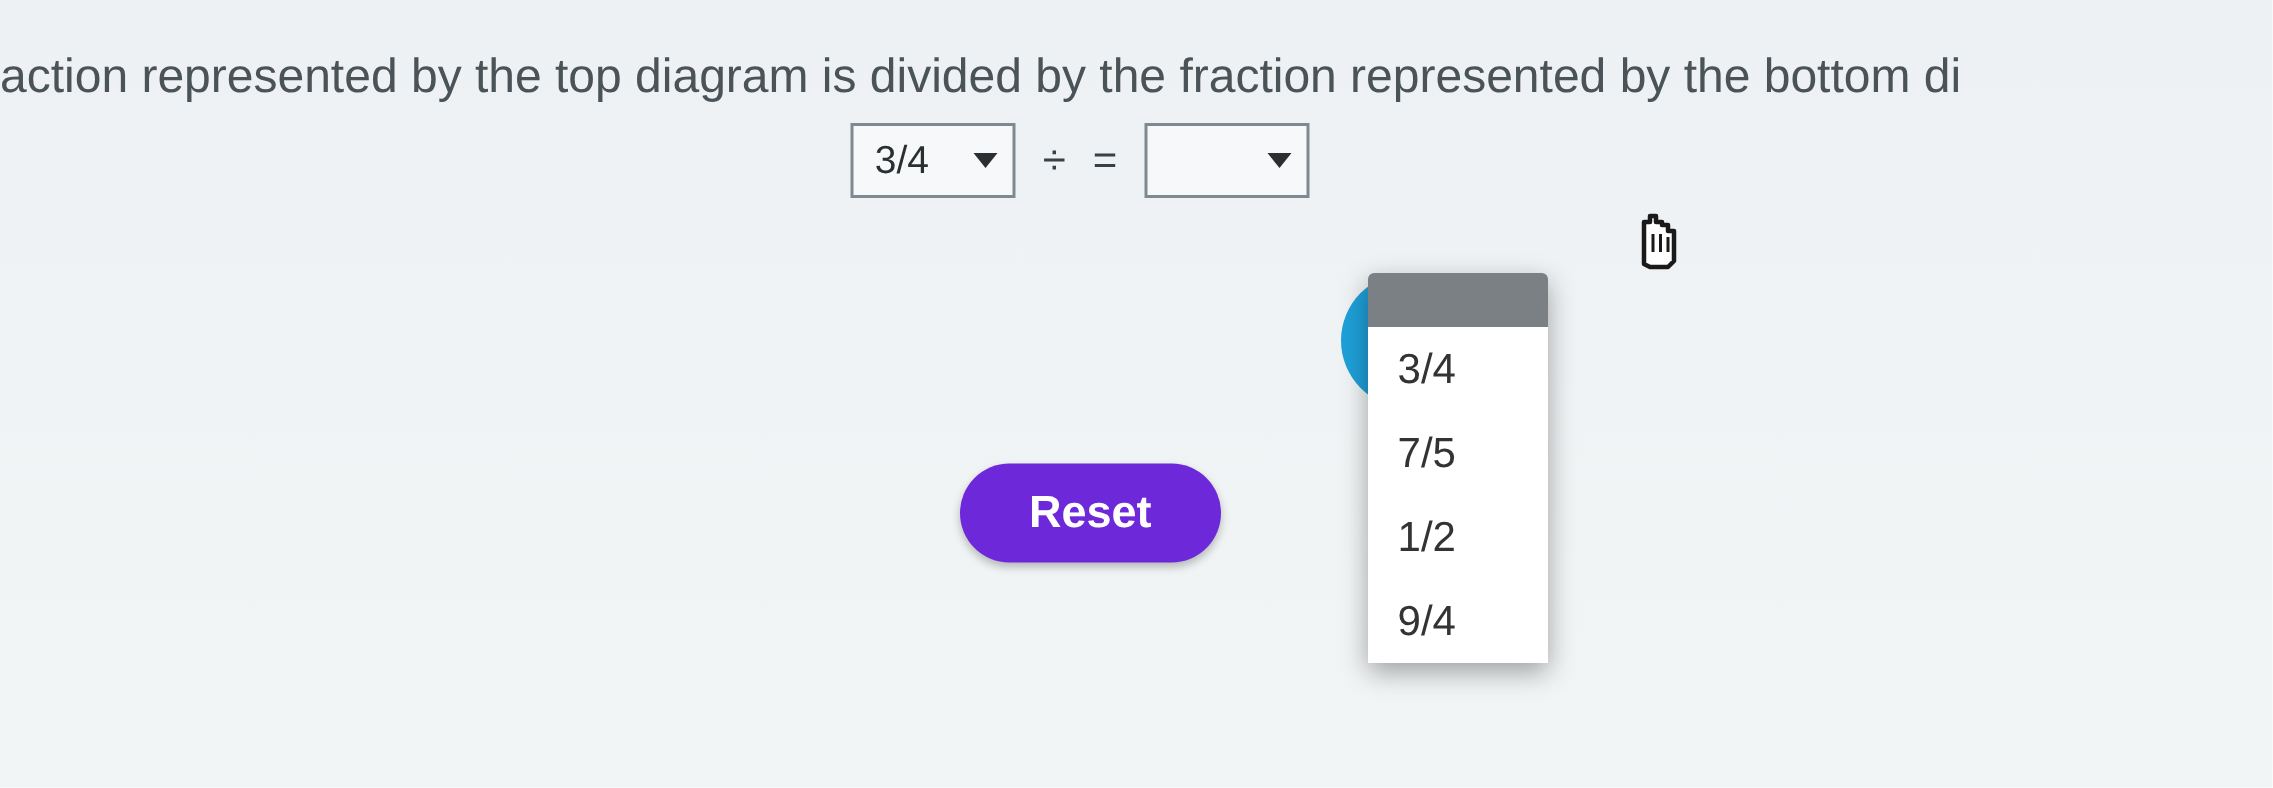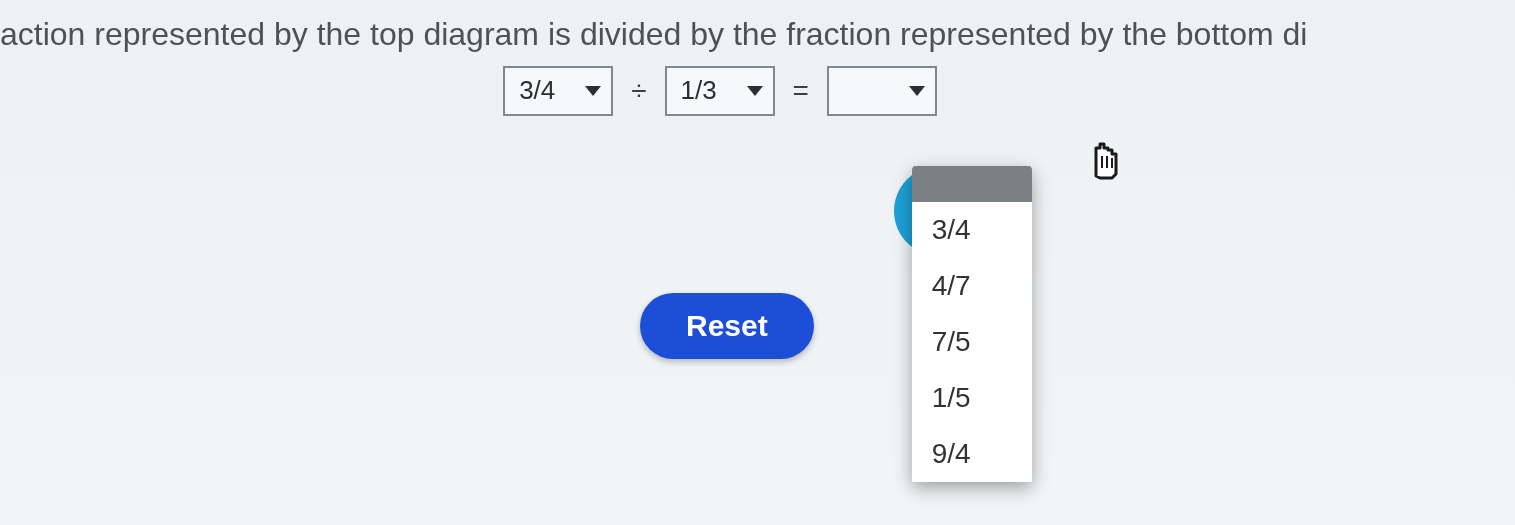--- a/index.html
+++ b/index.html
@@ -9,20 +9,21 @@
     width: 1515px;
     height: 525px;
     overflow: hidden;
     position: relative;
   }
   .question-text {
     font-size: 32px;
     color: #4a5358;
     line-height: 1.55;
     padding: 10px 0 0 0;
+    margin-top: 16px;
   }
   .equation-row {
     display: flex;
     align-items: center;
     justify-content: center;
     gap: 18px;
     margin-top: 6px;
     margin-left: 420px;
     width: 600px;
   }
@@ -51,21 +52,21 @@
     color: #3a4146;
   }
   .buttons-row {
     display: flex;
     align-items: center;
     gap: 80px;
     margin-top: 60px;
     margin-left: 640px;
   }
   .reset-btn {
-    background: #1d4ed8;
+    background: #6d28d9;
     color: #fff;
     font-size: 30px;
     font-weight: bold;
     border: none;
     border-radius: 999px;
     padding: 16px 46px;
     box-shadow: 0 3px 6px rgba(0,0,0,0.25);
   }
   .blue-circle {
     width: 90px;
@@ -118,41 +119,36 @@
 <div class="question-text">
   <span>action represented by the top diagram is divided by the fraction represented by the bottom di</span><br>
 </div>
 
 <div class="equation-row">
   <div class="select-box">
     <span>3/4</span>
     <span class="chevron"></span>
   </div>
   <span class="op">÷</span>
-  <div class="select-box">
-    <span>1/3</span>
-    <span class="chevron"></span>
-  </div>
   <span class="op">=</span>
   <div class="select-box empty">
     <span></span>
     <span class="chevron"></span>
   </div>
 </div>
 
 <div class="buttons-row">
   <button class="reset-btn">Reset</button>
   <div class="dropdown-wrap">
     <div class="blue-circle"></div>
     <div class="dropdown-list">
       <div class="header-item"></div>
       <div class="item">3/4</div>
-      <div class="item">4/7</div>
       <div class="item">7/5</div>
-      <div class="item">1/5</div>
+      <div class="item">1/2</div>
       <div class="item">9/4</div>
     </div>
   </div>
 </div>
 
 <div class="cursor">
   <svg width="48" height="56" viewBox="0 0 48 56">
     <path d="M18 46 L18 18 L22 18 L22 14 L26 14 L26 18 L30 18 L30 20 L34 20 L34 24 L38 24 L38 44 L34 48 L22 48 Z" fill="#ffffff" stroke="#1a1a1a" stroke-width="3" stroke-linejoin="round"></path>
     <line x1="24" y1="26" x2="24" y2="38" stroke="#1a1a1a" stroke-width="2"></line>
     <line x1="29" y1="26" x2="29" y2="38" stroke="#1a1a1a" stroke-width="2"></line>

